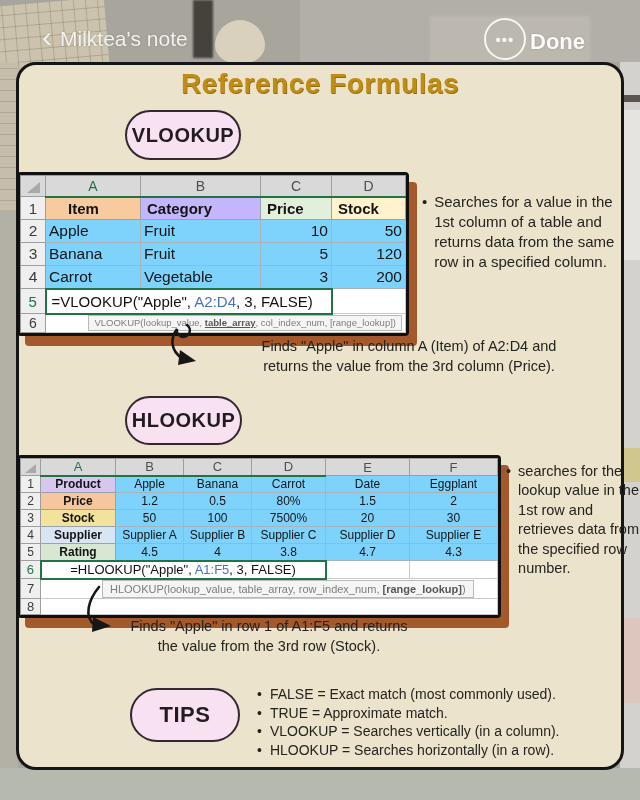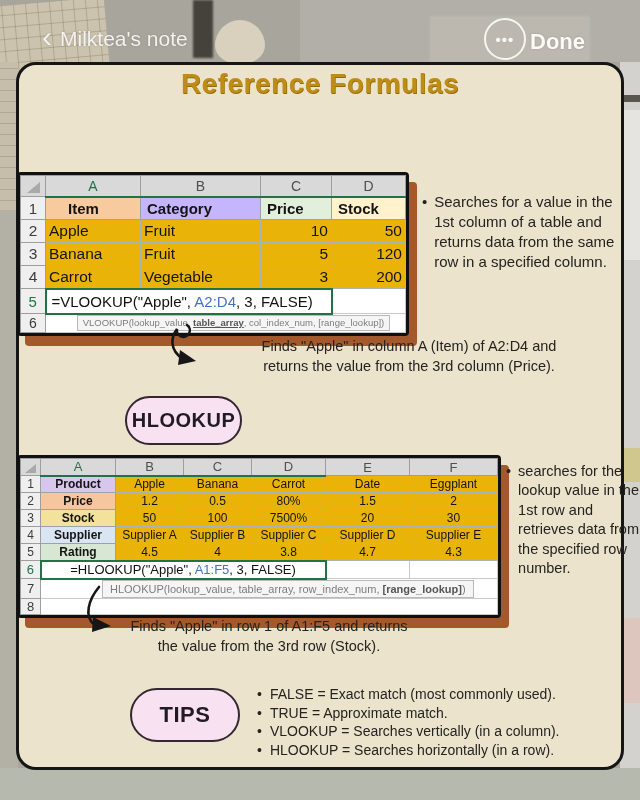--- a/index.html
+++ b/index.html
@@ -51,21 +51,21 @@
   
   .sheet{position:absolute;background:#fff;border:3px solid #101010;border-radius:4px;
     box-shadow:8px 10px 0 #a3592b;overflow:hidden;}
   .sheet table{border-collapse:collapse;table-layout:fixed;}
   .sheet td,.sheet th{box-sizing:border-box;overflow:hidden;white-space:nowrap;padding:0 3px;}
   .hdr{background:#d9d9d9;color:#4f4f4f;font-weight:400;border:1px solid #9e9e9e;text-align:center;}
   .hdr-sel{border-bottom:2px solid #217346;}
   .hdr-a{color:#217346;}
   .gut{background:#efefef;color:#3c3c3c;border:1px solid #9e9e9e;text-align:center;font-weight:400;}
   .gut-sel{color:#217346;}
-  .cell{background:#eab308;border:1px solid #a9b3bd;color:#141414;}
+  .cell{background:#7dd3fc;border:1px solid #a9b3bd;color:#141414;}
   .num{text-align:right;padding-right:5px;}
   .ctr{text-align:center;}
   .lbl{font-weight:bold;color:#141414;border:1px solid #9aa3ad;text-align:center;}
   .c-peach{background:#f8cb9e;}  .c-blue{background:#c4b5fd;}
   .c-green{background:#e2efda;}  .c-yellow{background:#fff2cc;}
   .c-lav{background:#d9c6ee;}    .c-hpeach{background:#f6c79f;}
   .c-hyellow{background:#f3e29b;}.c-hblue{background:#d9e5f3;} .c-hgreen{background:#d7e7d3;}
   .formula{background:#fff;border:2px solid #217346;color:#111;}
   .rng{color:#4472c4;}
   .tipbox{display:inline-block;background:#f5f5f5;border:1px solid #b9b9b9;color:#7d7d7d;
@@ -130,20 +130,23 @@
     <span>Milktea's note</span>
   </div>
   <div class="more-circle">
     <span>•••</span>
   </div>
   <div class="nav-done">Done</div>
 
   <div class="card">
     <div class="title">Reference Formulas</div>
 
+    <div class="pill pill-v">
+      <span>VLOOKUP</span>
+    </div>
 
     <div class="sheet v-sheet">
       <table>
         <colgroup>
             <col style="width:25px">
             <col style="width:95px">
             <col style="width:120px">
             <col style="width:71px">
             <col style="width:74px">
           </colgroup>
@@ -189,21 +192,21 @@
         </tr>
         <tr class="fr">
           <td class="gut gut-sel">5</td>
           <td class="formula" colspan="3" style="padding-left:5px;">
             <span>=VLOOKUP("Apple", </span><span class="rng">A2:D4</span><span>, 3, FALSE)</span>
           </td>
           <td style="border:1px solid #c9c9c9;"></td>
         </tr>
         <tr class="pr">
           <td class="gut" style="border:1px solid #9e9e9e;">6</td>
-          <td colspan="4" style="text-align:center;">
+          <td colspan="4" style="text-align:right;">
             <span class="tipbox"><span>VLOOKUP(lookup_value, </span><span class="tt-bu">table_array</span><span>, col_index_num, [range_lookup])</span></span>
           </td>
         </tr>
       </tbody>
         </table>
     </div>
 
     <div class="desc desc-v">
       <span class="bt">•</span>
       <span><span>Searches for a value in the 1st </span><b>column</b><span> of a table and returns data from the same row in a specified column.</span></span>

